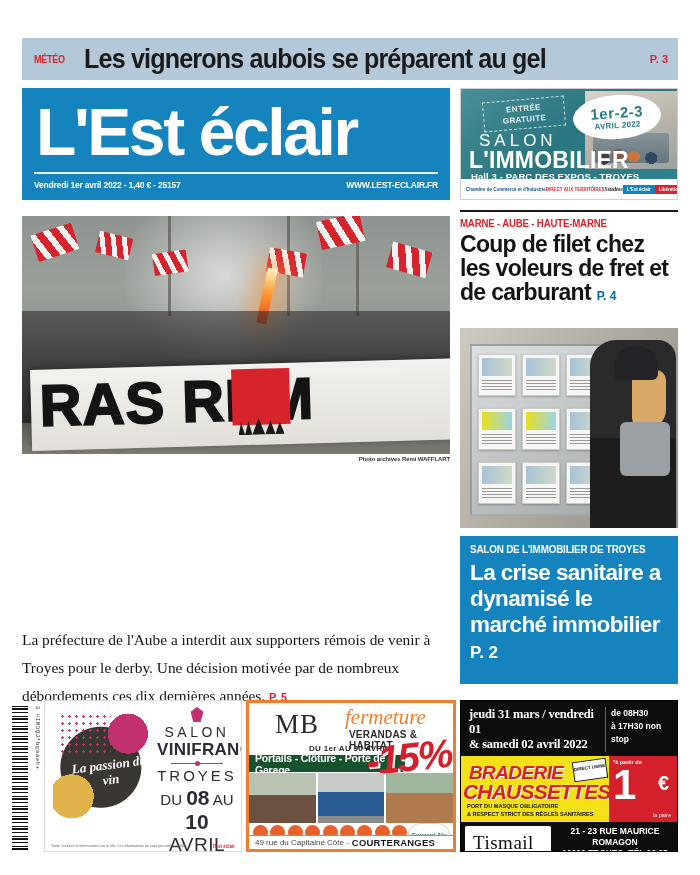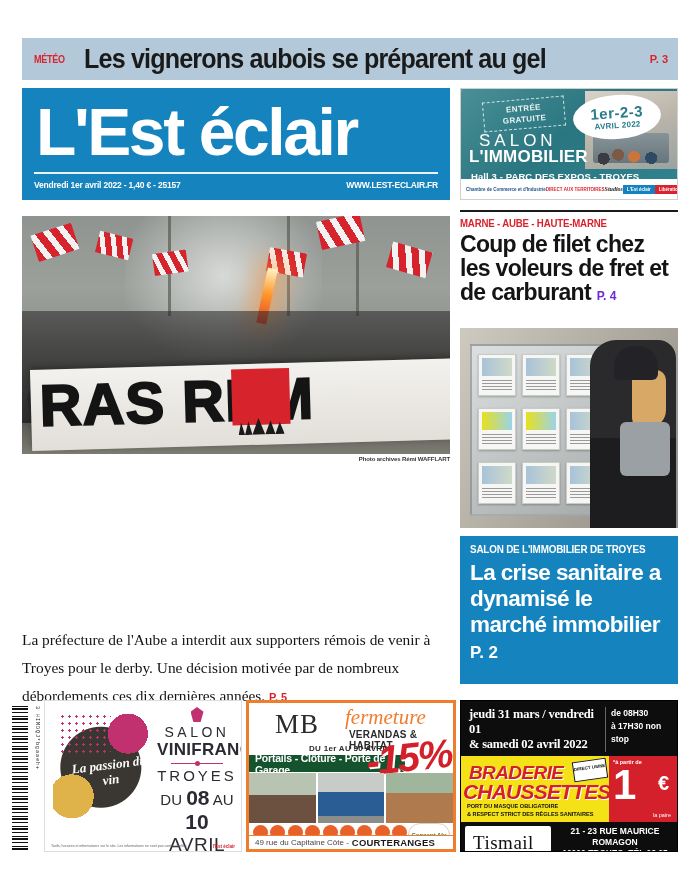--- a/index.html
+++ b/index.html
@@ -80,21 +80,21 @@
   }
   .ads-bubble .d1 { color:#2a7d8a; font-weight:bold; font-size:15px; letter-spacing:.5px; }
   .ads-bubble .d2 { color:#2a7d8a; font-weight:bold; font-size:8px; letter-spacing:.3px; }
   .ads-entree {
     position:absolute; left:22px; top:10px; width:82px; height:30px;
     border:1px dashed rgba(255,255,255,.75); transform:rotate(-5deg);
     display:flex; flex-direction:column; align-items:center; justify-content:center;
     color:#e8f2f3; font-weight:bold; font-size:8px; letter-spacing:.4px; line-height:11px;
   }
   .ads-salon-l { position:absolute; left:18px; top:42px; color:#fff; font-size:17px; letter-spacing:4px; font-weight:400;}
-  .ads-immo   { position:absolute; left:8px; top:58px; color:#fff; font-size:17px; font-weight:bold; letter-spacing:.2px;}
+  .ads-immo   { position:absolute; left:8px; top:58px; color:#fff; font-size:23px; font-weight:bold; letter-spacing:.2px;}
   .ads-hall   { position:absolute; left:10px; top:82px; color:#fff; font-size:9.5px; font-weight:bold; letter-spacing:.1px;}
   .ads-url    {
     position:absolute; left:0; right:0; top:93px; text-align:center;
     color:#fff; font-size:12.5px; font-weight:bold; letter-spacing:-0.2px;
   }
   .ads-logos {
     position:absolute; left:0; right:0; bottom:0; height:20px; background:#fff;
     display:flex; align-items:center; justify-content:space-around; padding:0 5px;
   }
   .lg { font-size:4.5px; font-weight:bold; color:#444; white-space:nowrap; }
@@ -167,21 +167,21 @@
   .rail { position:absolute; left:460px; top:210px; width:218px; }
   .rail-rule { height:2px; background:#1a1a1a; }
   .rail-kicker {
     color:#d9232e; font-weight:bold; font-size:10.5px; letter-spacing:-0.2px;
     margin-top:5px; transform:scaleX(.92); transform-origin:left center; white-space:nowrap;
   }
   .rail-head {
     margin-top:3px; font-size:23px; font-weight:bold; color:#141414;
     line-height:24px; letter-spacing:-0.7px;
   }
-  .rail-head .pg { color:#6d28d9; font-size:12px; letter-spacing:0;margin-top:16px; }
+  .rail-head .pg { color:#0369a1; font-size:12px; letter-spacing:0;margin-top:16px; }
 
   .photo-rail {
     position:absolute; left:460px; top:328px; width:218px; height:200px; overflow:hidden;
     background:#b9b6ae;
   }
   .pr-wall { position:absolute; inset:0; background:linear-gradient(120deg,#cfcabf,#a9a49a 60%,#8e8d88); }
   .pr-window {
     position:absolute; left:10px; top:16px; width:140px; height:172px;
     background:linear-gradient(160deg, rgba(226,232,236,.75), rgba(170,180,186,.6));
     border:2px solid rgba(120,128,132,.5);

